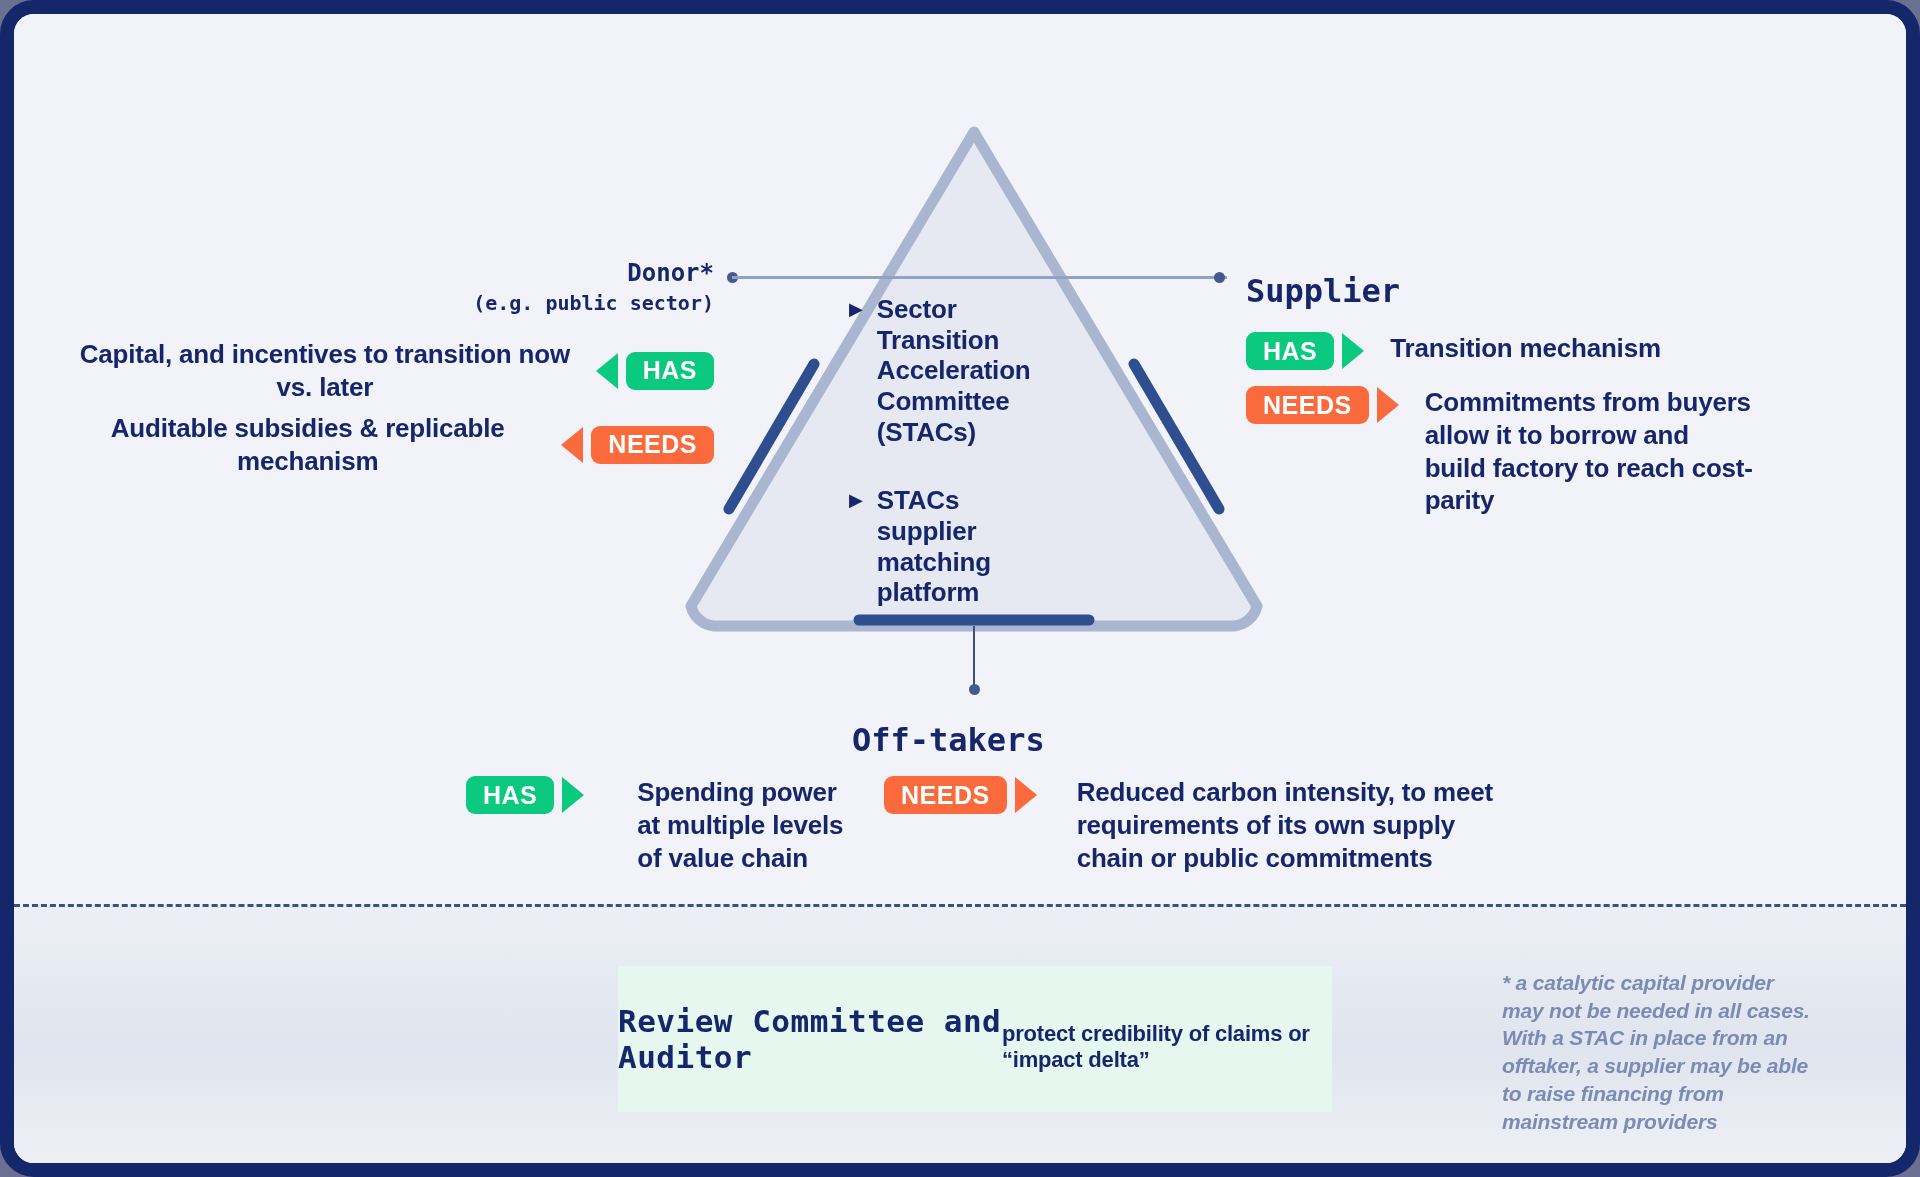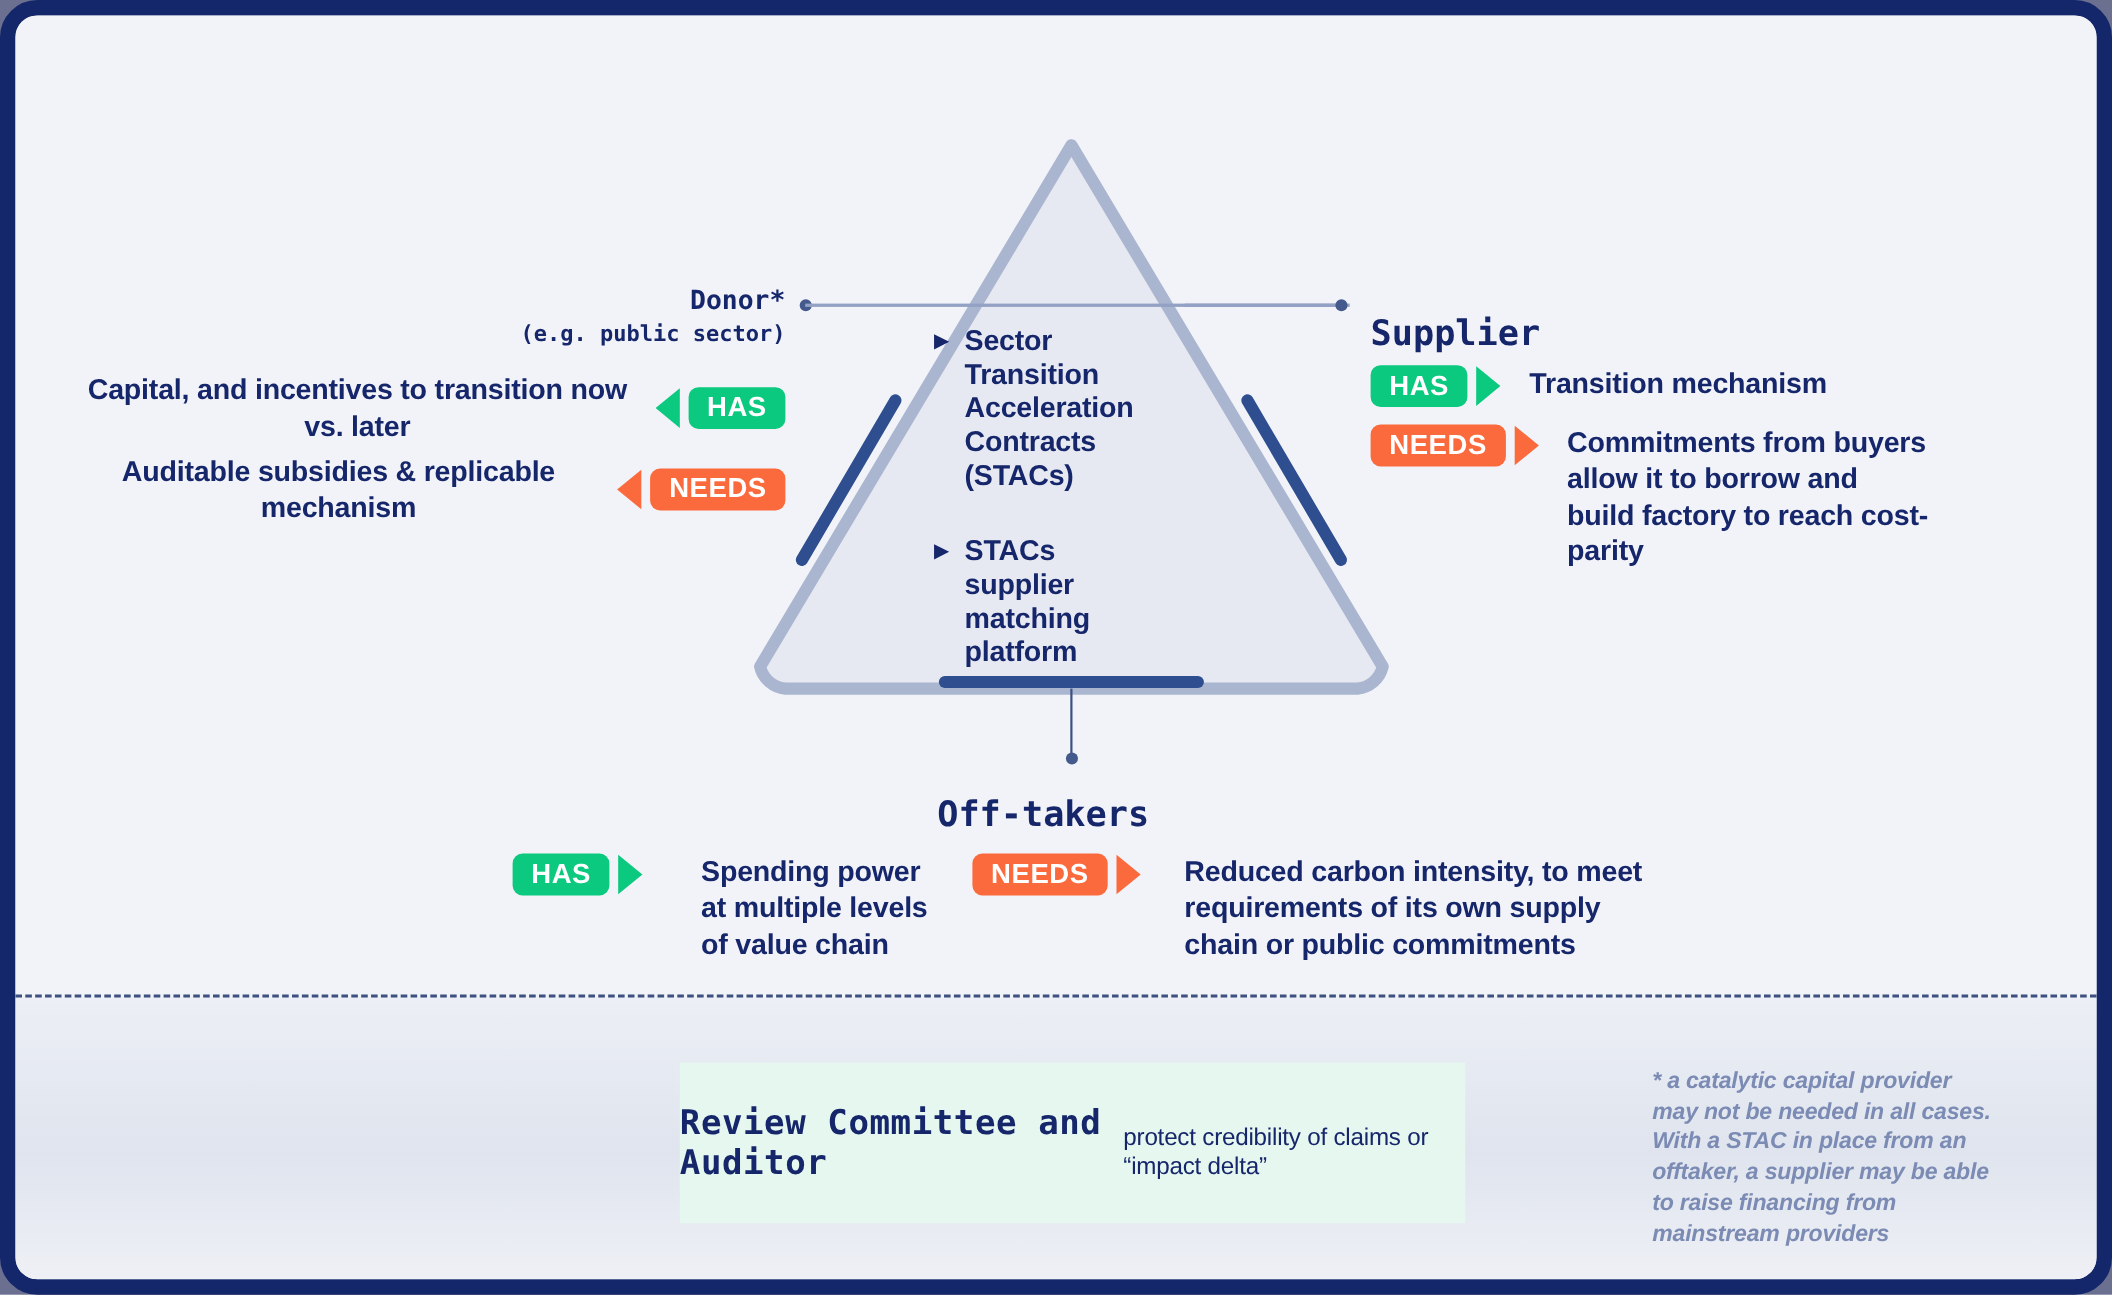--- a/index.html
+++ b/index.html
@@ -153,21 +153,21 @@
     display: flex;
     align-items: center;
     justify-content: flex-end;
     gap: 20px;
     width: 640px;
     left: 60px;
   }
   .donor-row .body-txt { text-align: center; }
 
   
-  .sup-head { position: absolute; left: 1232px; top: 270px; font-size: 32px; }
+  .sup-head { position: absolute; left: 1232px; top: 258px; font-size: 32px; }
   .sup-row {
     position: absolute;
     left: 1232px;
     display: flex;
     align-items: flex-start;
     gap: 26px;
   }
 
   
   .off-head { position: absolute; left: 838px; top: 707px; font-size: 32px; }
@@ -187,21 +187,21 @@
     display: flex;
     flex-direction: row;
     align-items: center;
     justify-content: center;
   }
   .review-title { font-size: 31px; letter-spacing: 0.5px; }
   .review-sub {
     margin-top: 16px;
     color: #16266b;
     font-size: 22px;
-    font-weight: 400;
+    font-weight: 700;
     letter-spacing: -0.2px;
   }
 
   
   .footnote {
     position: absolute;
     left: 1488px; top: 955px;
     width: 312px;
     color: #7b8bb4;
     font-size: 21px;
@@ -222,21 +222,21 @@
     <svg class="tri-svg" width="600" height="530" viewBox="0 0 600 530">
       <path d="M 300 18 L 583 492 A 26 26 0 0 1 560 512 L 40 512 A 26 26 0 0 1 17 492 Z" fill="#e6e9f2" stroke="#aab6d0" stroke-width="11" stroke-linejoin="round"></path>
       <line x1="140" y1="250" x2="55" y2="395" stroke="#2f4e8f" stroke-width="11" stroke-linecap="round"></line>
       <line x1="460" y1="250" x2="545" y2="395" stroke="#2f4e8f" stroke-width="11" stroke-linecap="round"></line>
       <line x1="185" y1="506" x2="415" y2="506" stroke="#2f4e8f" stroke-width="11" stroke-linecap="round"></line>
     </svg>
 
     <div class="tri-content">
       <div class="tri-bullet">
         <span class="caret">▶</span>
-        <span class="btxt">Sector Transition Acceleration Contracts (STACs)</span>
+        <span class="btxt">Sector Transition Acceleration Committee (STACs)</span>
       </div>
       <div class="tri-bullet">
         <span class="caret">▶</span>
         <span class="btxt">STACs supplier matching platform</span>
       </div>
     </div>
   </div>
 
   <div class="conn">
     <div class="conn-dot" style="left:713px; top:258px;"></div>

